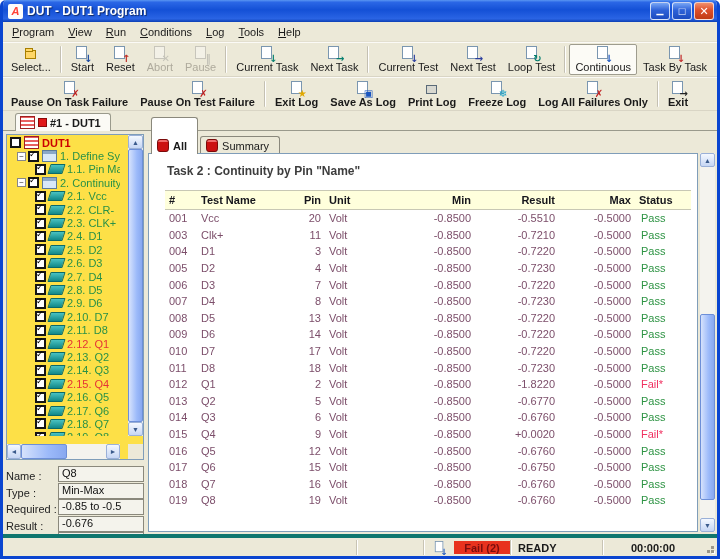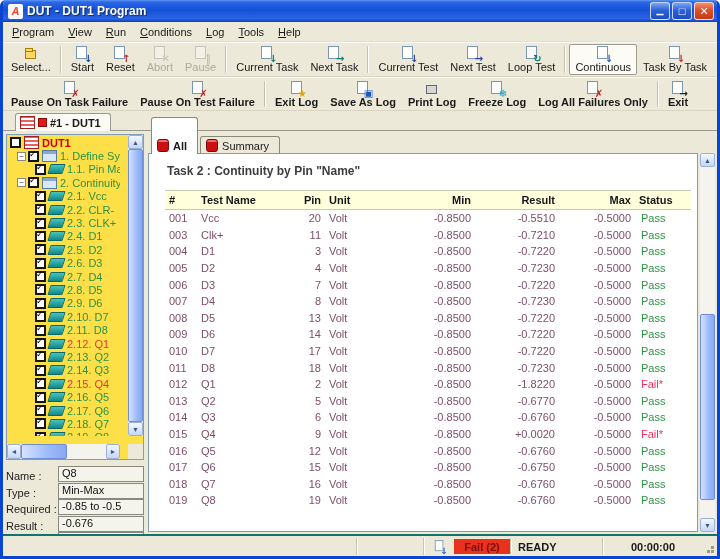--- a/index.html
+++ b/index.html
@@ -119,21 +119,21 @@
   table.logtable{border-collapse:collapse;table-layout:fixed;width:526px;font-size:11px;}
   .logtable th{background:#ffffdc;border-top:1px solid #c8c8b4;border-bottom:1px solid #c8c8b4;padding:3px 4px;font-weight:bold;color:#16161c;text-align:left;overflow:hidden;}
   .logtable th:nth-child(3),.logtable th:nth-child(5),.logtable th:nth-child(6),.logtable th:nth-child(7){text-align:right;}
   .logtable td{padding:1px 4px;height:14.6px;color:#7c4e6a;overflow:hidden;white-space:nowrap;}
   td.c-pin,td.c-min,td.c-result,td.c-max{text-align:right;}
   td.c-status{padding-left:6px;}
   td.c-status.pass{color:#2e9444;}
   td.c-status.fail{color:#f03060;}
 
   
-  .statusbar{height:22px;flex:0 0 22px;display:flex;align-items:stretch;background:#ece9d8;border-top:2px solid #0f766e;padding:2px 1px 1px 1px;box-sizing:border-box;}
+  .statusbar{height:22px;flex:0 0 22px;display:flex;align-items:stretch;background:#ece9d8;border-top:4px solid #0f766e;padding:2px 1px 1px 1px;box-sizing:border-box;}
   .sb-panel{border-left:1px solid #c8c4b4;box-shadow:inset 1px 0 0 #fff;display:flex;align-items:center;}
   .sb-main{flex:1;border-left:none;box-shadow:none;}
   .sb-sub{flex:0 0 66px;}
   .sb-icon{flex:0 0 30px;justify-content:center;}
   .sb-icon .tbico{transform:scale(.85);}
   .sb-fail{flex:0 0 56px;margin:1px 0;background:#e8321e;color:#7a0e0e;font-weight:bold;display:flex;align-items:center;justify-content:center;}
   .sb-ready{flex:0 0 84px;font-weight:bold;padding-left:7px;}
   .sb-clock{flex:0 0 100px;font-weight:bold;justify-content:center;}
   .sb-grip{flex:0 0 13px;position:relative;}
   .sb-grip::before{content:"";position:absolute;right:2px;bottom:2px;width:3px;height:3px;background:#9a968a;box-shadow:-4px 0 0 #9a968a,0 -4px 0 #9a968a,1px 1px 0 #fff;}

